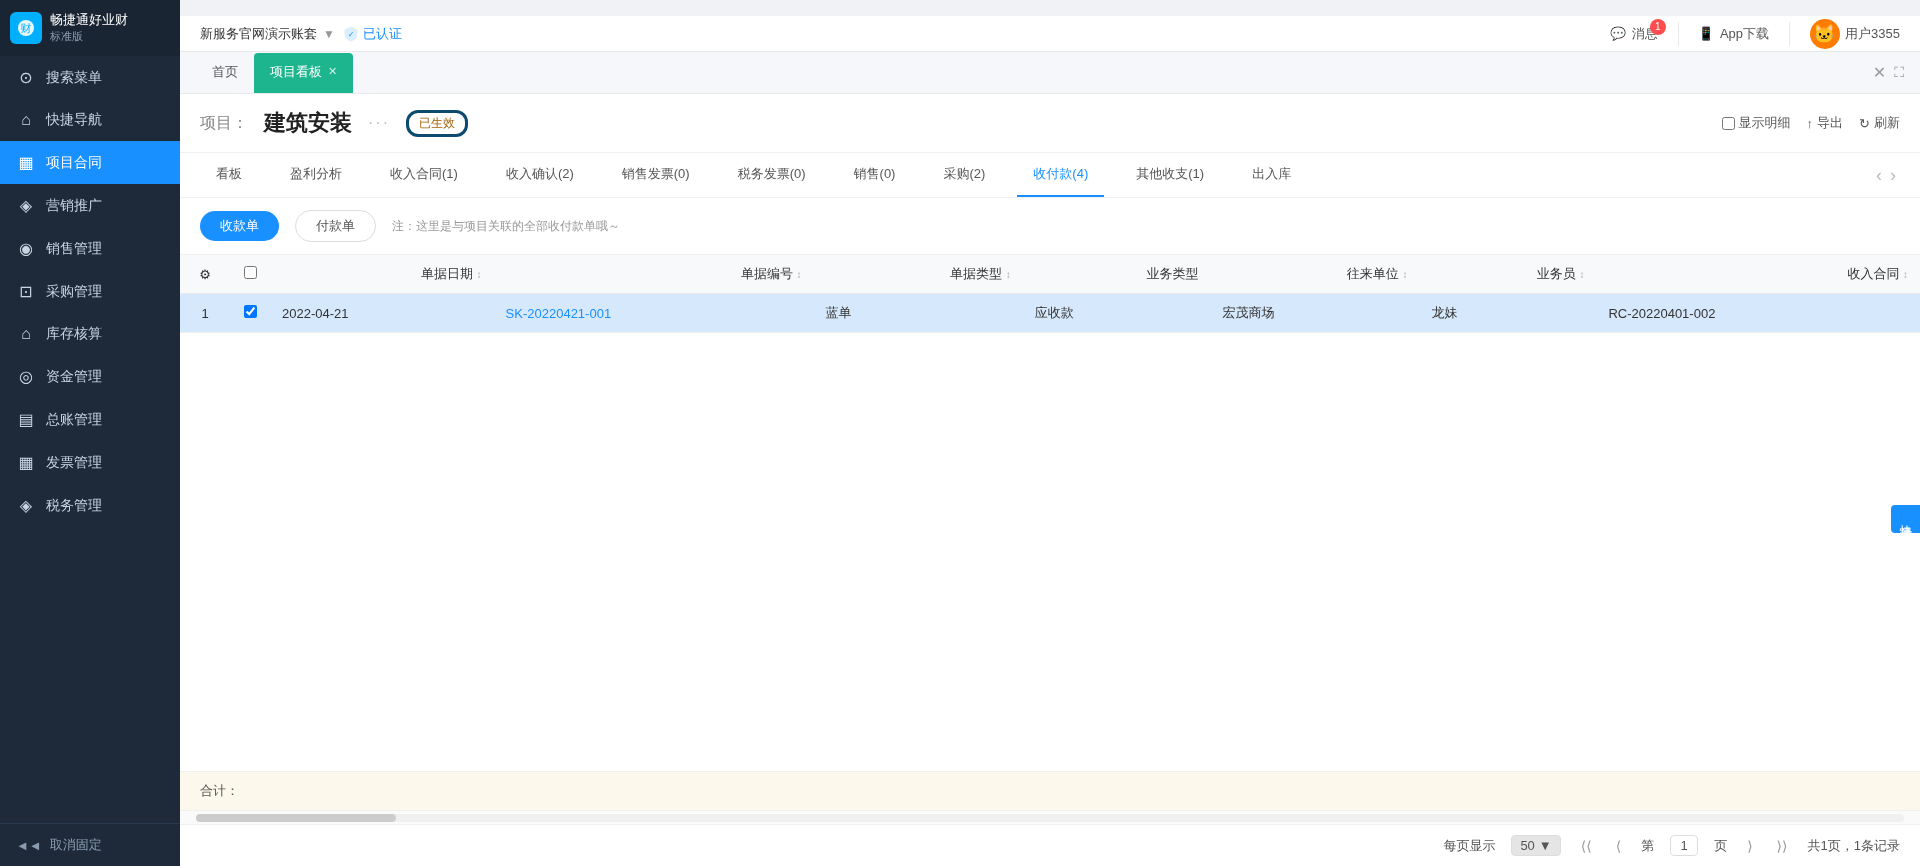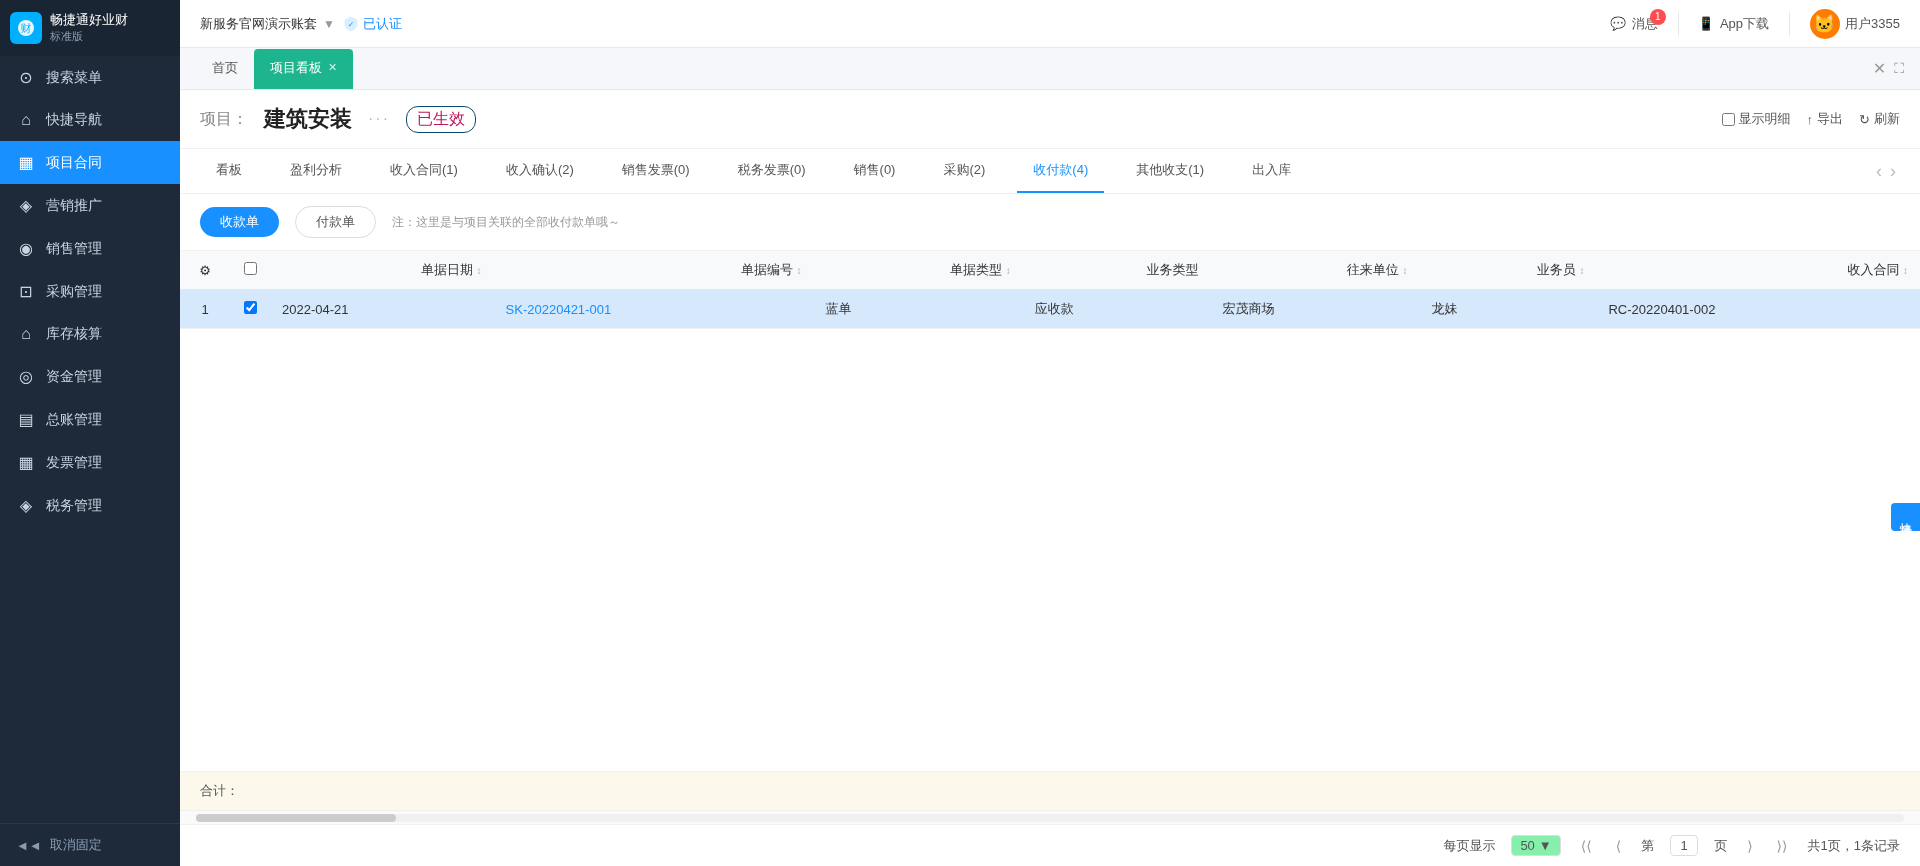--- a/index.html
+++ b/index.html
@@ -64,24 +64,25 @@
       background: #f0f2f5;
       overflow: hidden;
     }
 
     
     .topbar {
       display: flex;
       align-items: center;
       background: #fff;
       padding: 0 20px;
-      height: 48px;
+      height: 36px;
       border-bottom: 1px solid #e8e8e8;
       justify-content: space-between;
       flex-shrink: 0;
+      margin-top: 16px;
     }
     .topbar-left {
       display: flex;
       align-items: center;
       gap: 8px;
     }
     .topbar-account {
       display: flex;
       align-items: center;
       gap: 6px;
@@ -181,25 +182,25 @@
       display: flex;
       align-items: center;
       padding: 14px 20px;
       border-bottom: 1px solid #f0f0f0;
       gap: 16px;
     }
     .project-title-label { font-size: 16px; color: #888; }
     .project-title { font-size: 22px; font-weight: bold; color: #222; font-family: Liberation Serif, serif; }
     .project-more { color: #bbb; cursor: pointer; font-size: 16px; letter-spacing: 2px; }
     .project-status {
-      border: 1px solid #0c4a6e;
-      color: #be185d;
+      border: 3px solid #0c4a6e;
+      color: #a16207;
       border-radius: 12px;
       padding: 2px 10px;
-      font-size: 16px;
+      font-size: 12px;
     }
     .project-actions {
       margin-left: auto;
       display: flex;
       align-items: center;
       gap: 16px;
     }
     .project-action-btn {
       display: flex;
       align-items: center;
@@ -342,21 +343,21 @@
       flex-shrink: 0;
     }
     .page-size-select {
       display: flex;
       align-items: center;
       gap: 4px;
       border: 1px solid #ddd;
       border-radius: 4px;
       padding: 2px 8px;
       cursor: pointer;
-      background: #86efac;
+      background: #e5e5e5;
     }
     .page-btn {
       cursor: pointer;
       color: #999;
       font-size: 14px;
       padding: 2px 4px;
       border: none;
       background: none;
     }
     .page-current {

